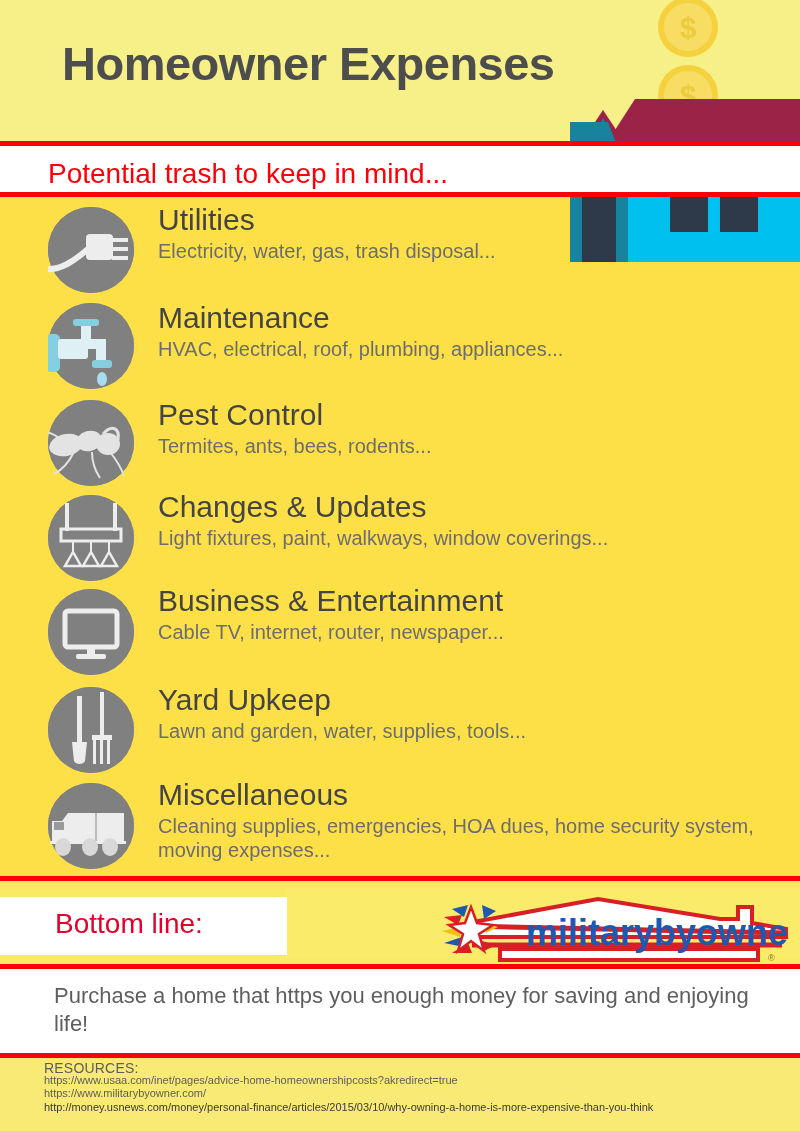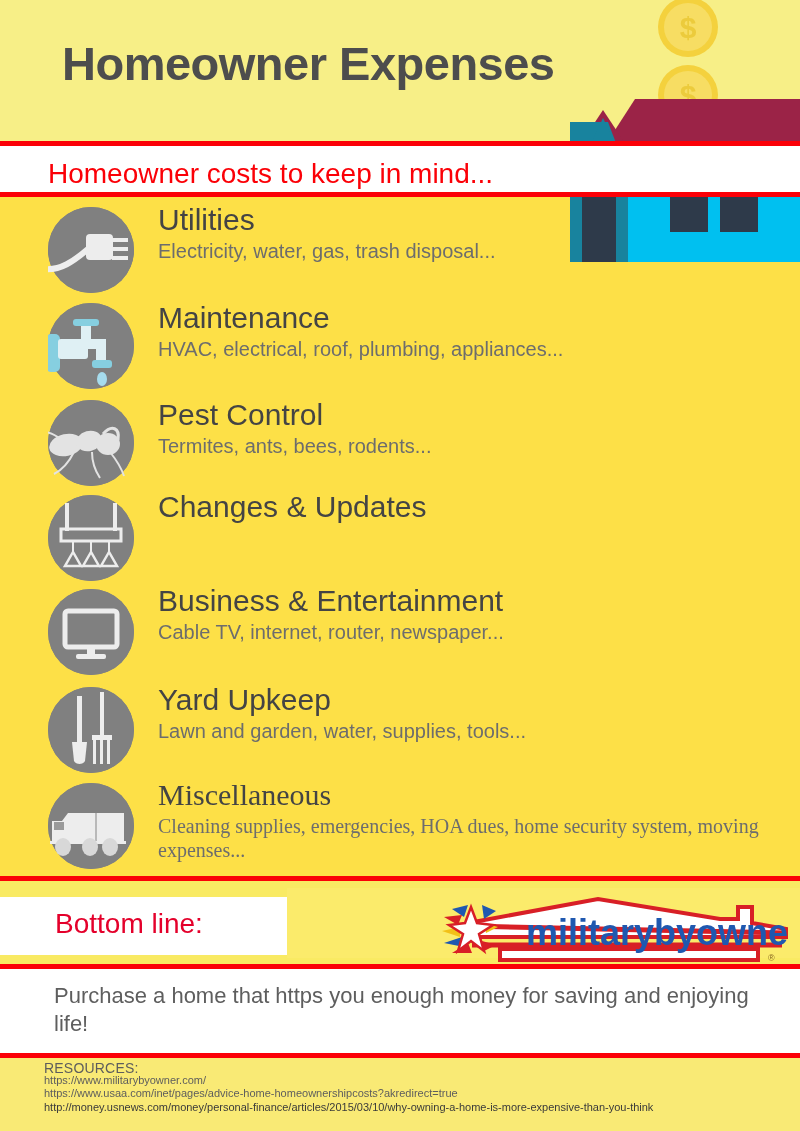--- a/index.html
+++ b/index.html
@@ -221,21 +221,21 @@
 
       <rect x="32" y="180" width="34" height="82" fill="#2e3a4a"></rect>
 
       <rect x="120" y="188" width="38" height="44" fill="#2e3a4a"></rect>
       <rect x="170" y="188" width="38" height="44" fill="#2e3a4a"></rect>
     </svg>
   </div>
 
   <div class="rule rule-1"></div>
   <div class="subtitle-band"></div>
-  <div class="subtitle">Homeowner costs to keep in mind...</div>
+  <div class="subtitle">Potential trash to keep in mind...</div>
   <div class="rule rule-2"></div>
 
   <div class="list">
 
     <div class="item" style="top:0px;">
       <div class="icon-badge" style="top:10px;">
         <svg width="86" height="86" viewBox="0 0 86 86">
           <circle cx="43" cy="43" r="43" fill="#808080"></circle>
           <path d="M-4 62 C 12 64 26 54 40 42" stroke="#eeeeee" stroke-width="6" fill="none"></path>
           <rect x="38" y="27" width="27" height="26" rx="4" fill="#ededed"></rect>
@@ -300,20 +300,21 @@
           <rect x="24" y="46" width="2" height="12" fill="#ededed"></rect>
           <rect x="42" y="46" width="2" height="12" fill="#ededed"></rect>
           <rect x="60" y="46" width="2" height="12" fill="#ededed"></rect>
           <path d="M25 57 L17 71 L33 71 Z" fill="none" stroke="#ededed" stroke-width="2.5"></path>
           <path d="M43 57 L35 71 L51 71 Z" fill="none" stroke="#ededed" stroke-width="2.5"></path>
           <path d="M61 57 L53 71 L69 71 Z" fill="none" stroke="#ededed" stroke-width="2.5"></path>
         </svg>
       </div>
       <div class="item-body" style="top:-3px;">
         <div class="item-title">Changes &amp; Updates</div>
+        <div class="item-desc">Light fixtures, paint, walkways, window coverings...</div>
       </div>
     </div>
 
     <div class="item" style="top:392px;">
       <div class="icon-badge" style="top:0px;">
         <svg width="86" height="86" viewBox="0 0 86 86">
           <circle cx="43" cy="43" r="43" fill="#808080"></circle>
           <rect x="17" y="22" width="52" height="36" rx="3" fill="none" stroke="#ededed" stroke-width="5"></rect>
           <rect x="39" y="58" width="8" height="9" fill="#ededed"></rect>
           <rect x="28" y="65" width="30" height="5" rx="2" fill="#ededed"></rect>
@@ -351,21 +352,21 @@
           <rect x="22" y="30" width="54" height="28" fill="#ededed"></rect>
           <path d="M4 38 L14 38 L20 30 L22 30 L22 58 L4 58 Z" fill="#ededed"></path>
           <rect x="6" y="39" width="10" height="8" fill="#9a9a9a"></rect>
           <rect x="47" y="30" width="2" height="28" fill="#b9b9b9"></rect>
           <rect x="2" y="58" width="76" height="3" fill="#ededed"></rect>
           <ellipse cx="15" cy="64" rx="8" ry="9" fill="#d8d8d8"></ellipse>
           <ellipse cx="42" cy="64" rx="8" ry="9" fill="#d8d8d8"></ellipse>
           <ellipse cx="62" cy="64" rx="8" ry="9" fill="#d8d8d8"></ellipse>
         </svg>
       </div>
-      <div class="item-body" style="top:-3px;font-family:Liberation Serif, serif;">
+      <div class="item-body" style="top:-3px;">
         <div class="item-title">Miscellaneous</div>
         <div class="item-desc">Cleaning supplies, emergencies, HOA dues, home security system, moving expenses...</div>
       </div>
     </div>
 
   </div>
 
   <div class="rule rule-3"></div>
 
   <div class="bottom-band"></div>
@@ -402,18 +403,18 @@
   <div class="rule rule-4"></div>
 
   <div class="quote-band"></div>
   <div class="quote-text">Purchase a home that https you enough money for saving and enjoying life!</div>
 
   <div class="rule rule-5"></div>
 
   <div class="footer"></div>
   <div class="res-label">RESOURCES:</div>
   <div class="res-list">
+    <div class="res-line">https://www.usaa.com/inet/pages/advice-home-homeownershipcosts?akredirect=true</div>
     <div class="res-line">https://www.militarybyowner.com/</div>
-    <div class="res-line">https://www.usaa.com/inet/pages/advice-home-homeownershipcosts?akredirect=true</div>
     <div class="res-line emph">http://money.usnews.com/money/personal-finance/articles/2015/03/10/why-owning-a-home-is-more-expensive-than-you-think</div>
   </div>
 
 </div>
 
 </body></html>

